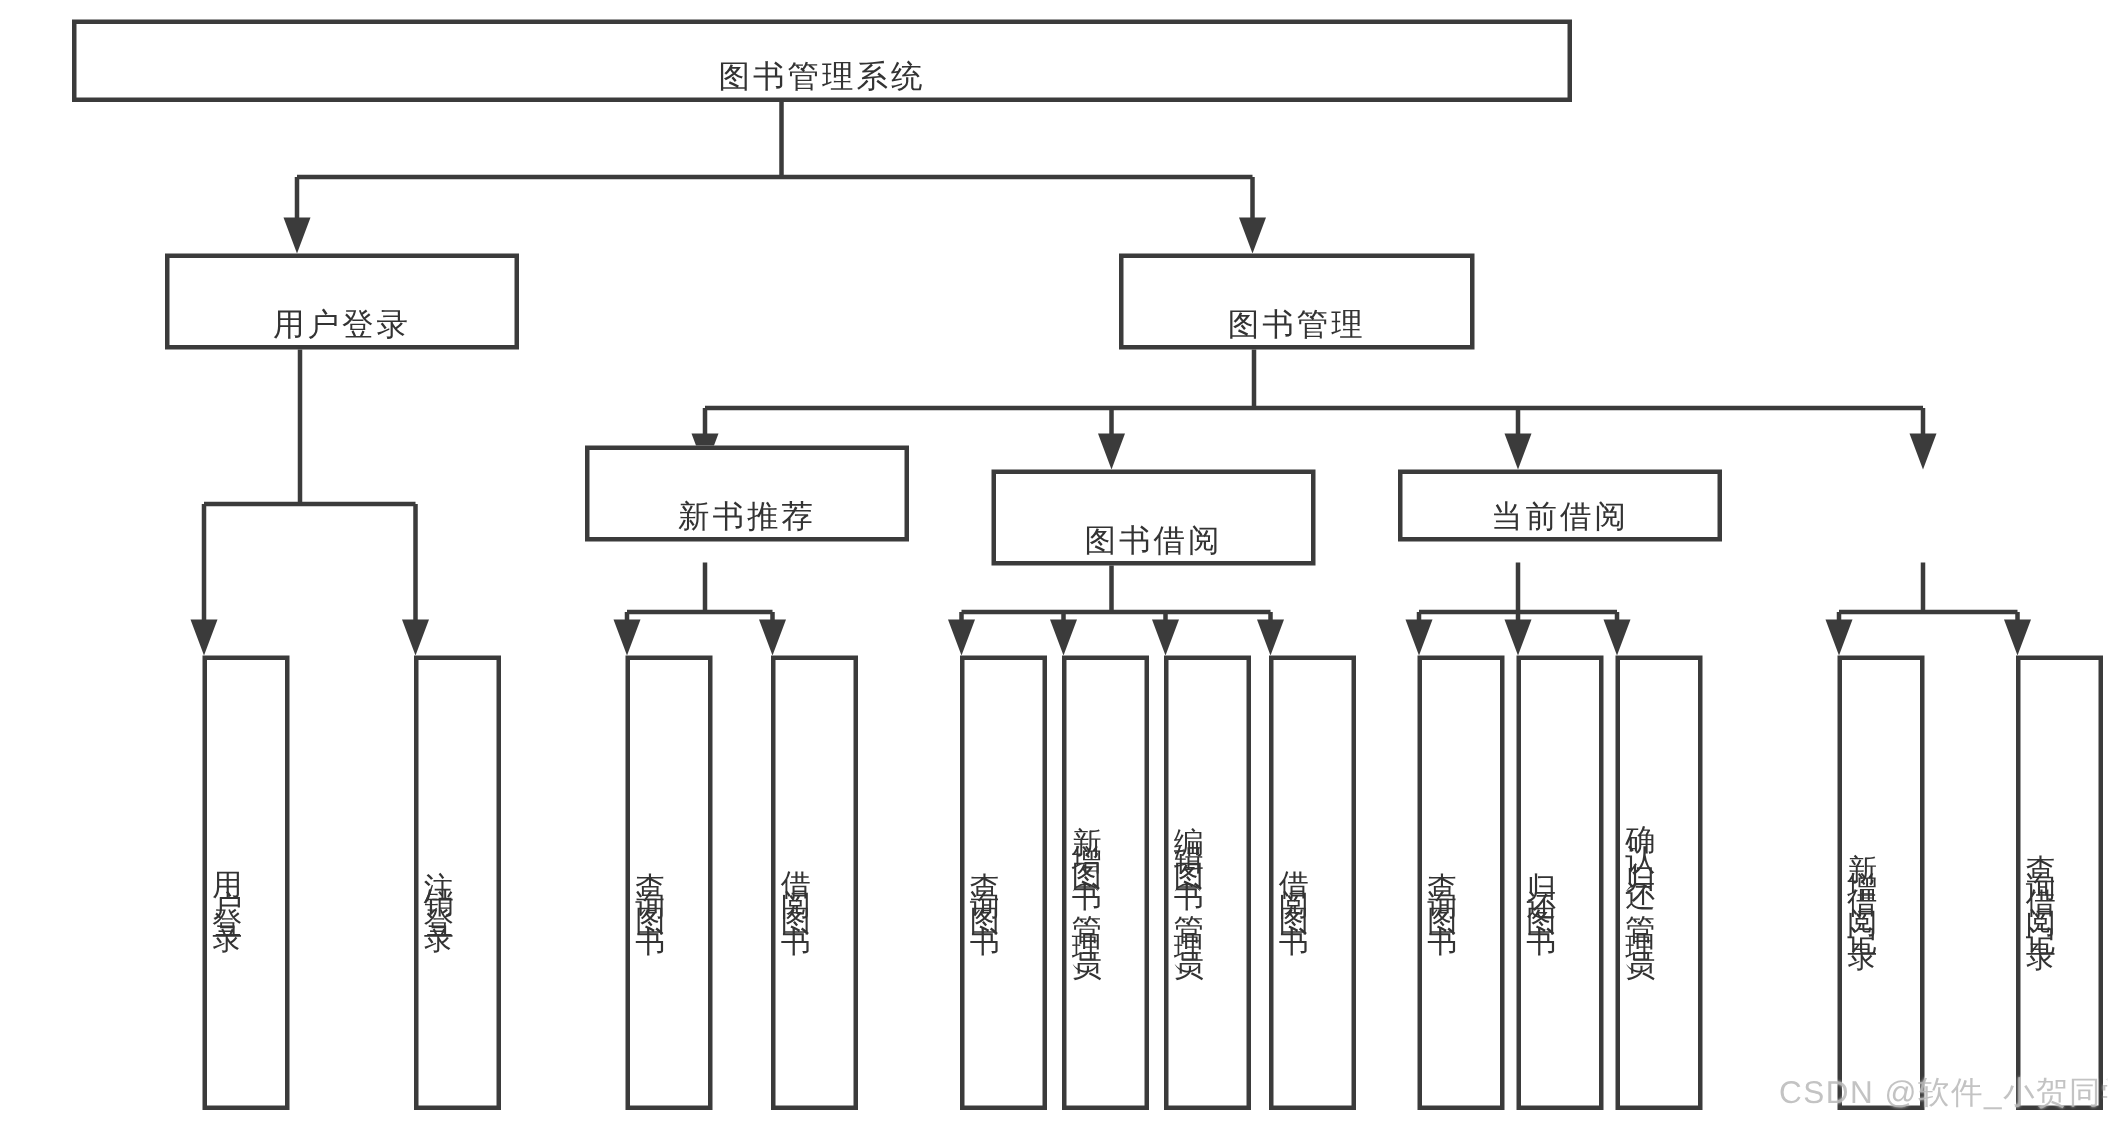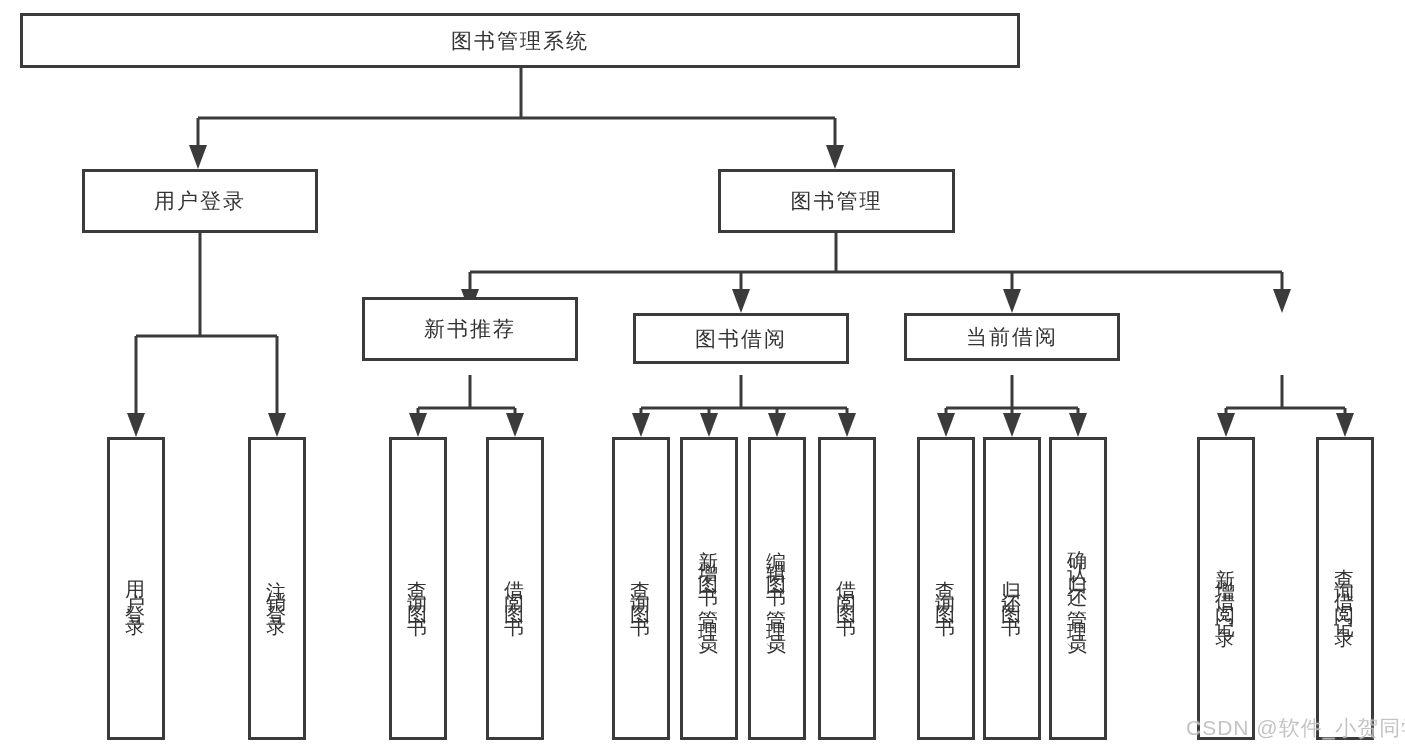--- a/index.html
+++ b/index.html
@@ -30,26 +30,27 @@
   svg.connectors polygon {
     fill: var(--line);
     stroke: none;
   }
   .box {
     position: absolute;
     box-sizing: border-box;
     border: 3px solid var(--line);
     background: var(--background);
     display: flex;
-    align-items: center;
+    align-items: flex-end;
     justify-content: center;
     color: var(--text);
     font-size: 21px;
     letter-spacing: 2px;
     white-space: nowrap;
+    margin-left: 28px;
   }
   .vbox {
     writing-mode: vertical-rl;
     font-size: 20px;
     letter-spacing: 12px;
     white-space: normal;
   }
   .watermark {
     position: absolute;
     left: 1186px;
@@ -114,21 +115,21 @@
   <div class="box" style="left:82px; top:169px; width:236px; height:64px;">
     <span>用户登录</span>
   </div>
   <div class="box" style="left:718px; top:169px; width:237px; height:64px;font-family:Liberation Serif, serif;">
     <span>图书管理</span>
   </div>
 
   <div class="box" style="left:362px; top:297px; width:216px; height:64px;">
     <span>新书推荐</span>
   </div>
-  <div class="box" style="left:633px; top:313px; width:216px; height:51px;">
+  <div class="box" style="left:633px; top:313px; width:216px; height:64px;">
     <span>图书借阅</span>
   </div>
   <div class="box" style="left:904px; top:313px; width:216px; height:48px;">
     <span>当前借阅</span>
   </div>
 
   <div class="box vbox" style="left:107px; top:437px; width:58px; height:303px;">
     <span>用户登录</span>
   </div>
   <div class="box vbox" style="left:248px; top:437px; width:58px; height:303px;">

